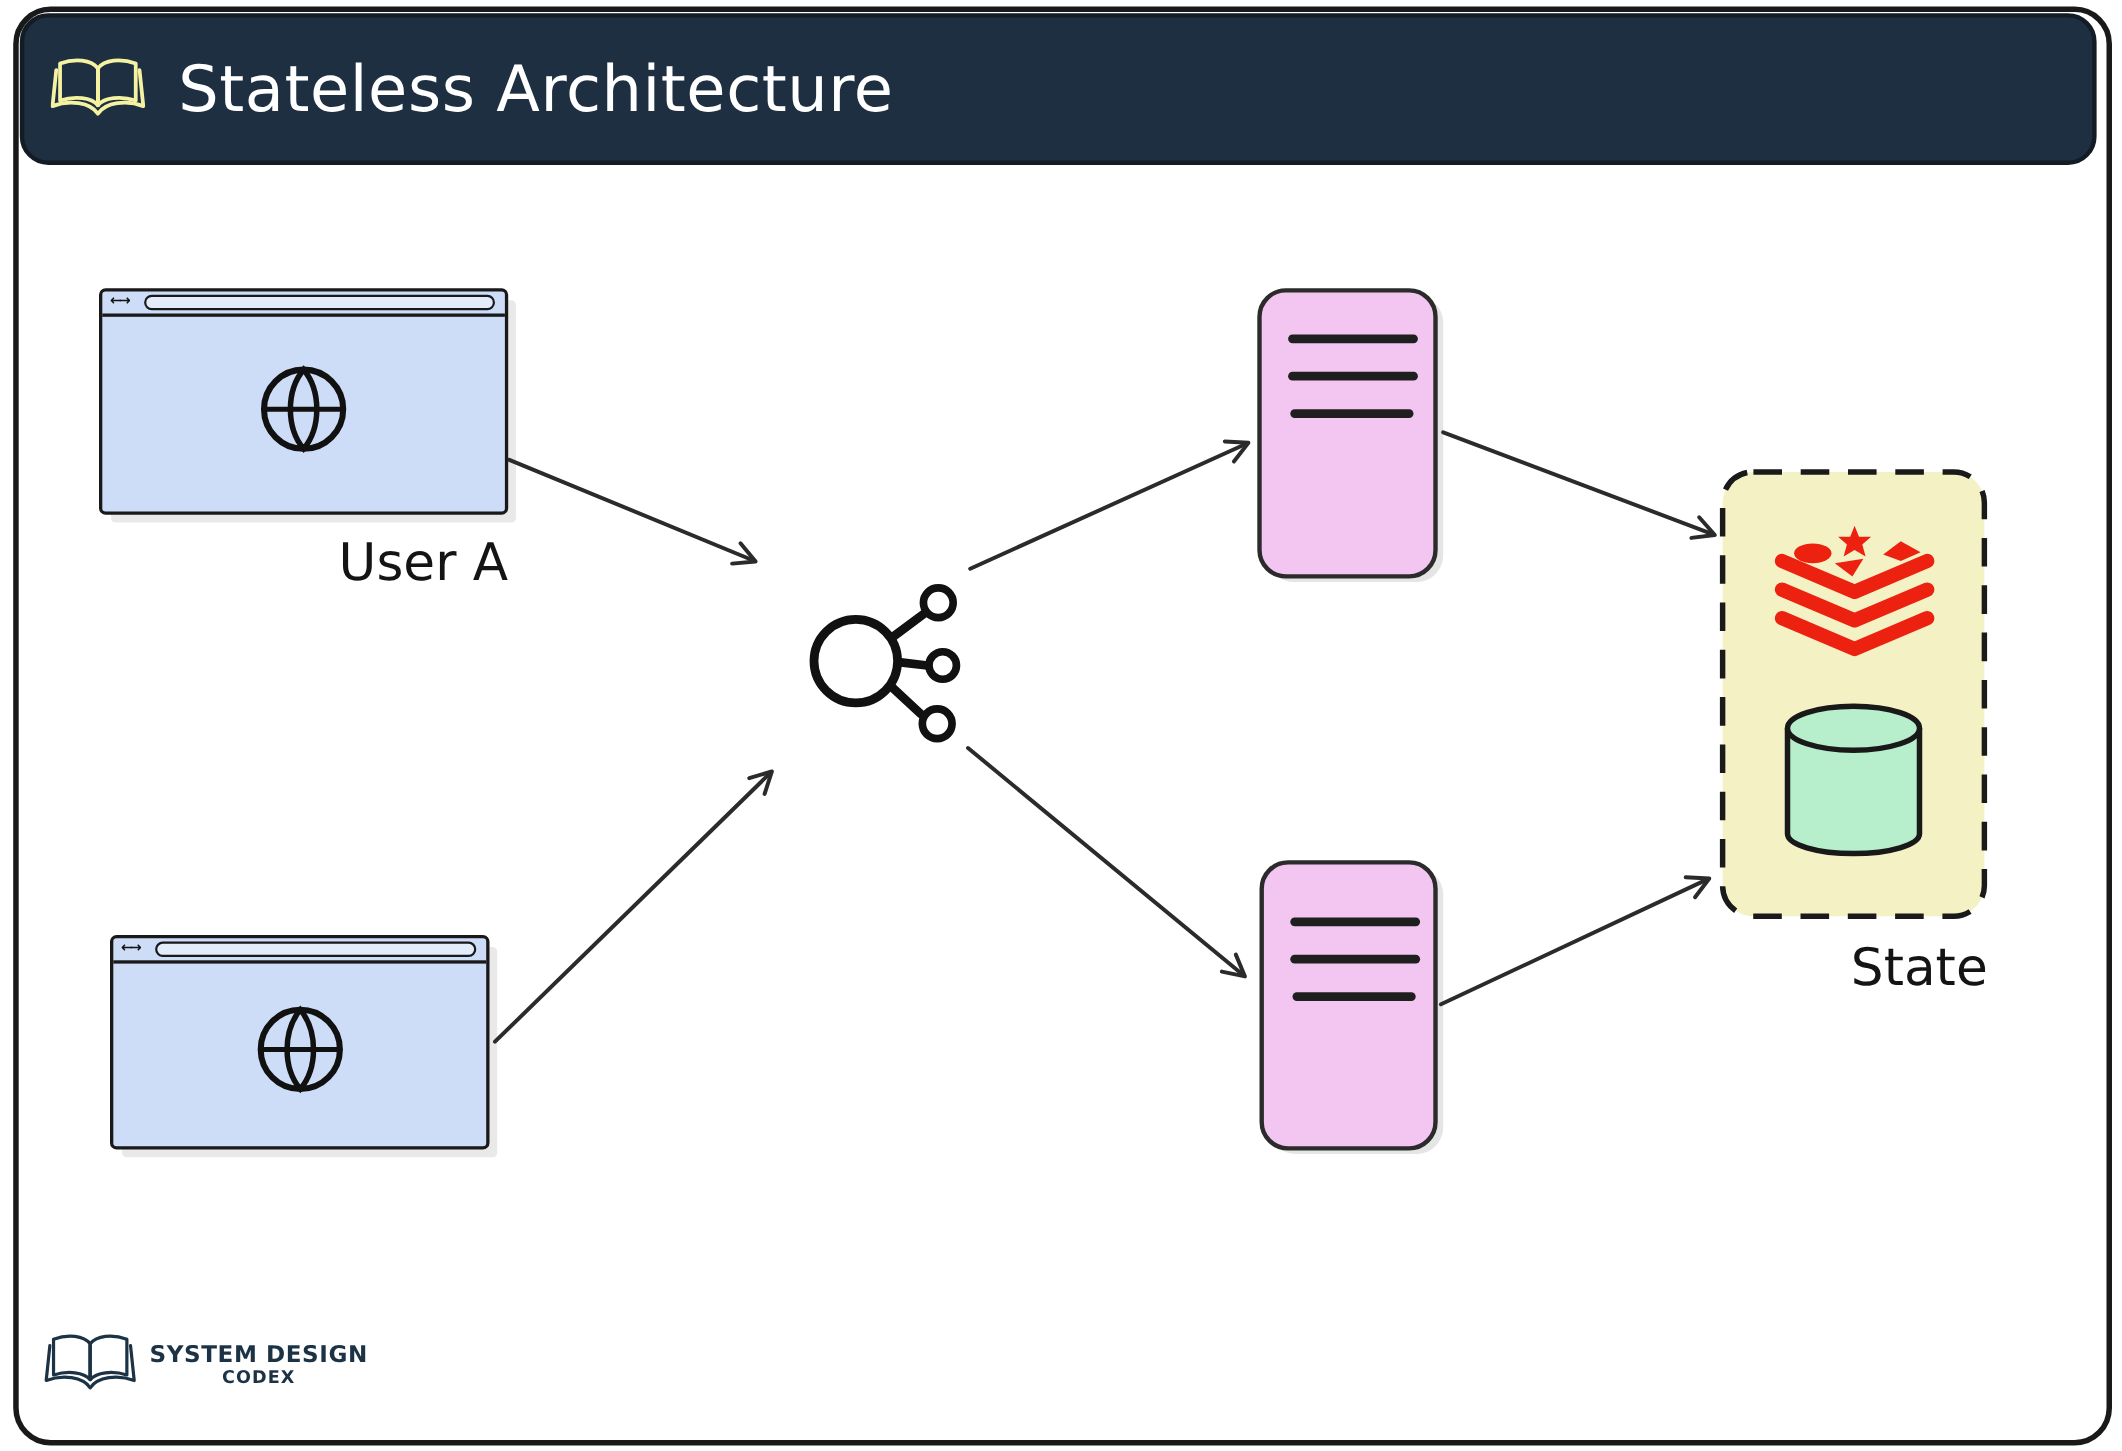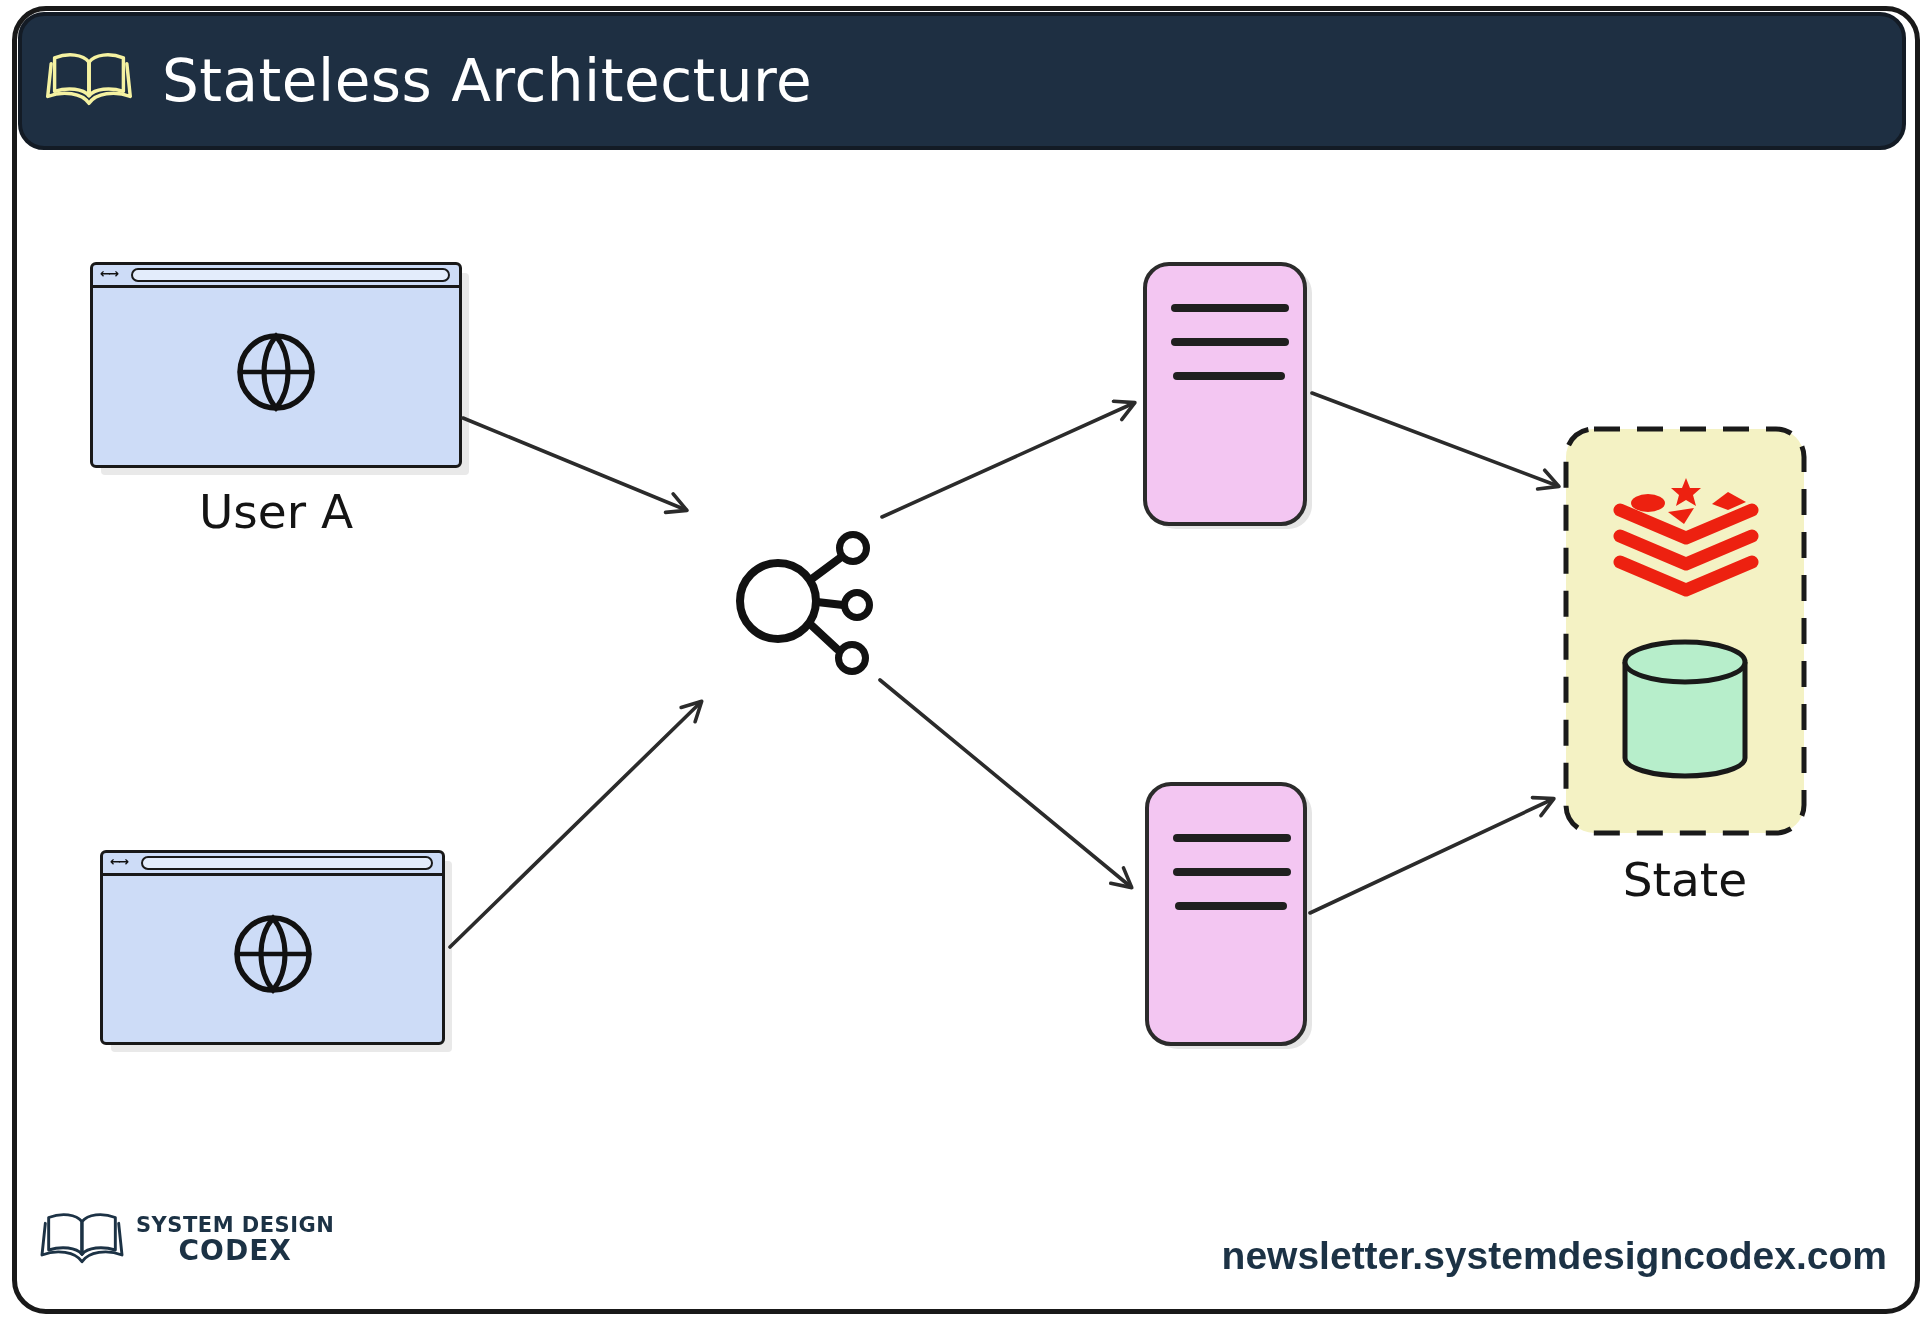--- a/index.html
+++ b/index.html
@@ -15,32 +15,32 @@
   
   .browser{position:absolute;background:#CDDCF7;border:3.5px solid #191919;border-radius:6px;
            box-sizing:border-box;box-shadow:9px 9px 0 -2px #e9e9e9;}
   .b-toolbar{position:absolute;left:0;right:0;top:0;height:20px;border-bottom:3px solid #191919;}
   .nav-arrows{position:absolute;left:7px;top:0px;font-size:13px;font-weight:bold;color:#111;
               letter-spacing:-3px;line-height:17px;}
   .urlbar{position:absolute;left:38px;right:9px;top:3px;height:10px;border:2.5px solid #191919;
           border-radius:7px;background:rgba(255,255,255,0.45);}
   .globe{position:absolute;left:50%;top:51%;transform:translate(-50%,-44%);}
   
-  .nlabel{position:absolute;text-align:center;font-size:47px;color:#141414;white-space:nowrap;}
+  .nlabel{position:absolute;text-align:right;font-size:47px;color:#141414;white-space:nowrap;}
   
   .server{position:absolute;background:#F3C6F2;border:4px solid #2b2b2b;border-radius:26px;
           box-sizing:border-box;box-shadow:7px 5px 0 -2px #e5e5e5;}
   .srv-line{position:absolute;left:24px;width:118px;height:8px;border-radius:4px;background:#1f1f1f;}
   
   .abs{position:absolute;}
   
   .brand{position:absolute;left:40px;top:1210px;display:flex;align-items:center;gap:12px;justify-content:flex-end;}
   .brand-text{color:#1C3245;font-weight:bold;line-height:1.08;}
   .brand-l1{font-size:21px;letter-spacing:0.5px;}
-  .brand-l2{font-size:28px;text-align:center;letter-spacing:1px;}
+  .brand-l2{font-size:16px;text-align:center;letter-spacing:1px;}
   .site-url{position:absolute;right:42px;top:1234px;color:#1C3245;font-weight:bold;font-size:39px;
             font-family:"Liberation Sans",sans-serif;white-space:nowrap;}
 </style>
 </head>
 <body>
 
 <div class="canvas">
 
   <div class="card"></div>
 
@@ -158,15 +158,14 @@
         <path d="M50 14 C57 5 74 3 90 9 L90 48 C74 43 57 45 50 53 Z"></path>
         <path d="M50 14 L50 53" fill="none"></path>
       </g>
     </svg>
     <div class="brand-text">
       <div class="brand-l1">SYSTEM DESIGN</div>
       <div class="brand-l2">CODEX</div>
     </div>
   </div>
 
-  <div class="site-url">newsletter.systemdesigncodex.com</div>
 
 </div>
 
 </body></html>

